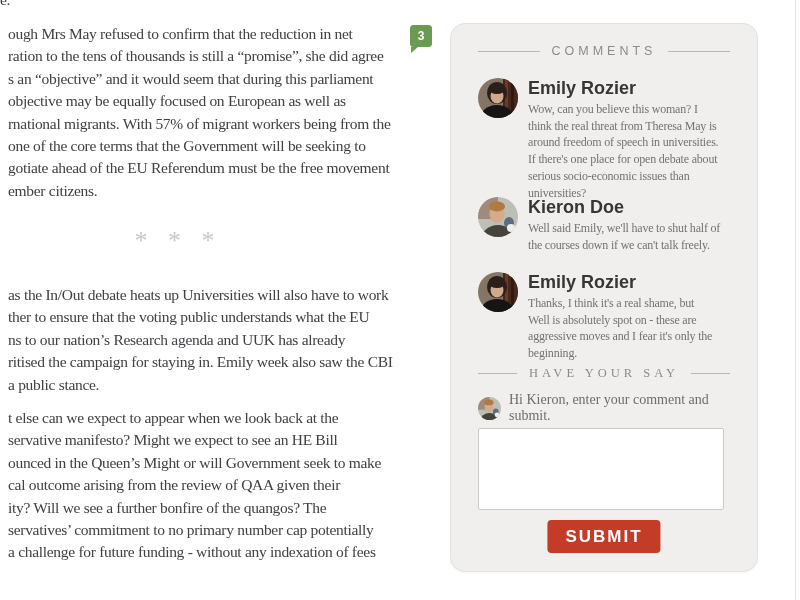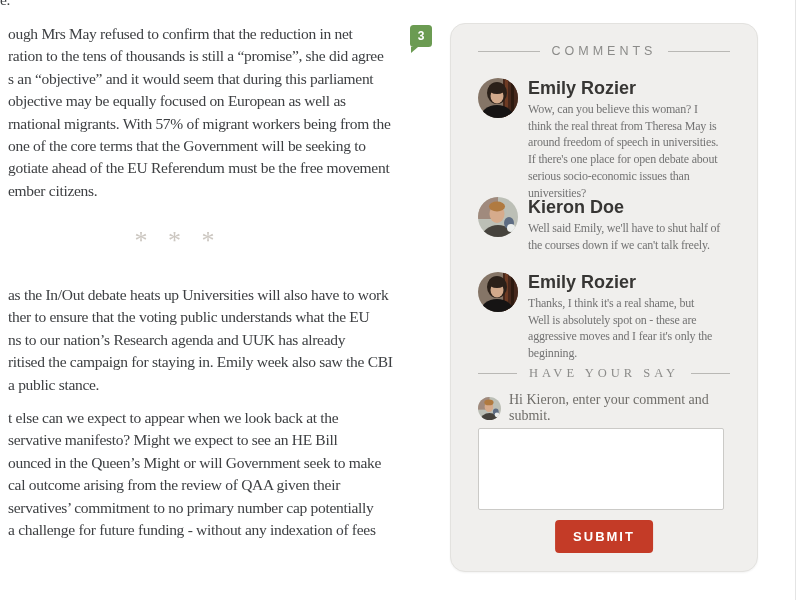--- a/index.html
+++ b/index.html
@@ -85,21 +85,21 @@
 
   .comment-input {
     position:absolute; left:27px; top:404px; width:246px; height:82px;
     background:#ffffff; border:1px solid #cbcac7; border-radius:2px;
     resize:none; outline:none; padding:8px;
     font-family:"Liberation Serif", serif; font-size:13px; color:#444;
   }
   .submit-btn {
     position:absolute; top:496px; left:50%; transform:translateX(-50%);
     height:33px; padding:0 18px; background:#c43b27; border:none;
-    border-radius:4px; color:#ffffff; font-size:13px; font-weight:bold;
+    border-radius:4px; color:#ffffff; font-size:17px; font-weight:bold;
     letter-spacing:2px; font-family:"Liberation Sans", sans-serif;
     cursor:pointer;
   }
 
   .right-edge-line {
     position:absolute; left:795px; top:0; width:1px; height:600px;
     background:#e4e4e4;
   }
 </style>
 </head>
@@ -124,20 +124,21 @@
       <div class="art-line">ther to ensure that the voting public understands what the EU</div>
       <div class="art-line">ns to our nation’s Research agenda and UUK has already</div>
       <div class="art-line">ritised the campaign for staying in. Emily week also saw the CBI</div>
       <div class="art-line">a public stance.</div>
     </div>
     <div class="para" style="top: 407px;">
       <div class="art-line">t else can we expect to appear when we look back at the</div>
       <div class="art-line">servative manifesto? Might we expect to see an HE Bill</div>
       <div class="art-line">ounced in the Queen’s Might or will Government seek to make</div>
       <div class="art-line">cal outcome arising from the review of QAA given their</div>
+      <div class="art-line">ity? Will we see a further bonfire of the quangos? The</div>
       <div class="art-line">servatives’ commitment to no primary number cap potentially</div>
       <div class="art-line">a challenge for future funding - without any indexation of fees</div>
     </div>
   </div>
 
 <div class="badge">3</div>
 
 <div class="panel">
 
   <div class="sec-header comments-header">

